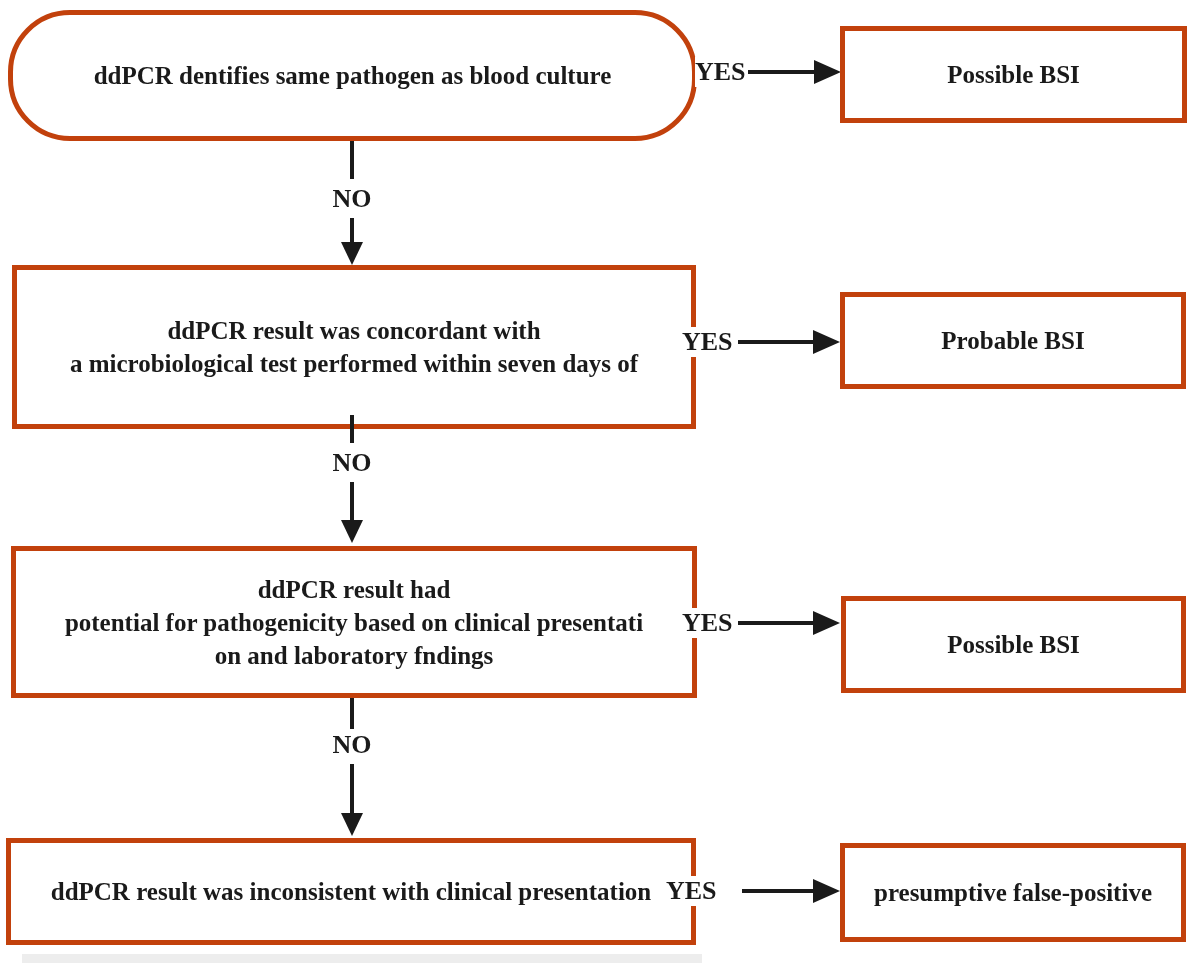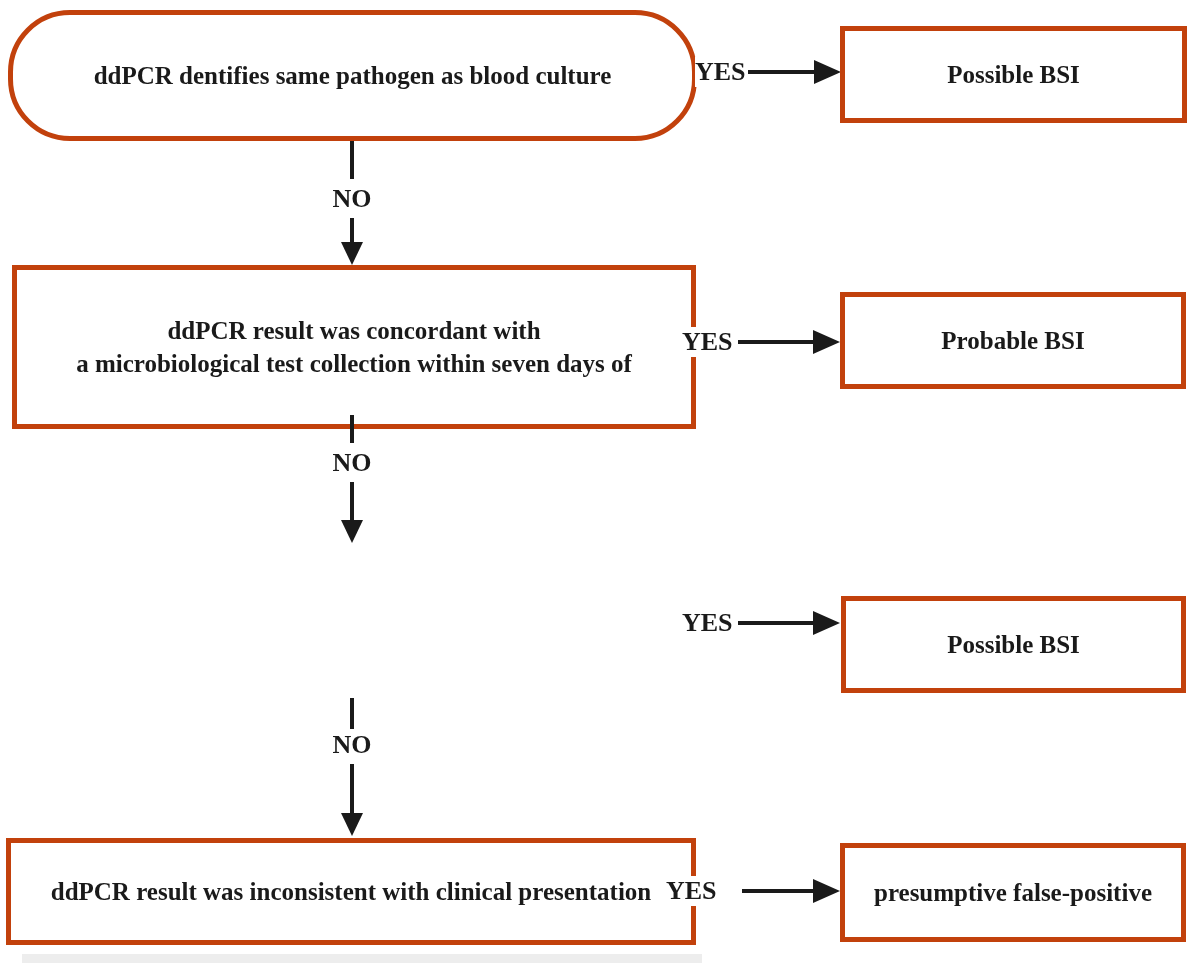--- a/index.html
+++ b/index.html
@@ -90,37 +90,44 @@
   </div>
 
   <div class="vline" style="left:350px; top:141px; height:38px;"></div>
   <span class="flow-label" style="left:320px; top:184px; width:64px;">NO</span>
   <div class="vline" style="left:350px; top:218px; height:28px;"></div>
   <div class="arrow-down" style="left:341px; top:242px;"></div>
 
   <div class="node" style="left:12px; top:265px; width:684px; height:164px;">
     <div>
       <span class="line-span">ddPCR result was concordant with</span>
-      <span class="line-span">a microbiological test collection within seven days of</span>
+      <span class="line-span">a microbiological test performed within seven days of</span>
     </div>
   </div>
 
   <span class="flow-label" style="left:682px; top:327px;">YES</span>
   <div class="hline" style="left:738px; top:340px; width:78px;"></div>
   <div class="arrow-right" style="left:813px; top:330px;"></div>
 
   <div class="node outcome" style="left:840px; top:292px; width:346px; height:97px;text-align:right;">
     <span>Probable BSI</span>
   </div>
 
   <div class="vline" style="left:350px; top:415px; height:28px;"></div>
   <span class="flow-label" style="left:320px; top:448px; width:64px;">NO</span>
   <div class="vline" style="left:350px; top:482px; height:40px;"></div>
   <div class="arrow-down" style="left:341px; top:520px;"></div>
 
+  <div class="node" style="left:11px; top:546px; width:686px; height:152px;">
+    <div>
+      <span class="line-span">ddPCR result had</span>
+      <span class="line-span">potential for pathogenicity based on clinical presentati</span>
+      <span class="line-span">on and laboratory fndings</span>
+    </div>
+  </div>
 
   <span class="flow-label" style="left:682px; top:608px;">YES</span>
   <div class="hline" style="left:738px; top:621px; width:78px;"></div>
   <div class="arrow-right" style="left:813px; top:611px;"></div>
 
   <div class="node outcome" style="left:841px; top:574px; width:345px; height:97px;margin-top:22px;">
     <span>Possible BSI</span>
   </div>
 
   <div class="vline" style="left:350px; top:698px; height:31px;"></div>

